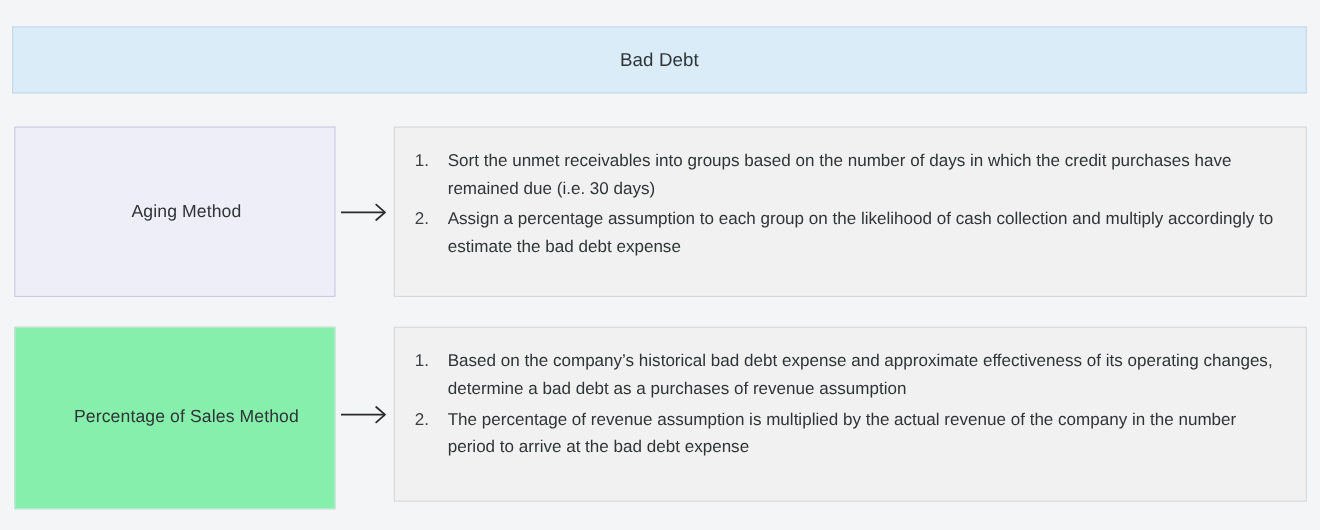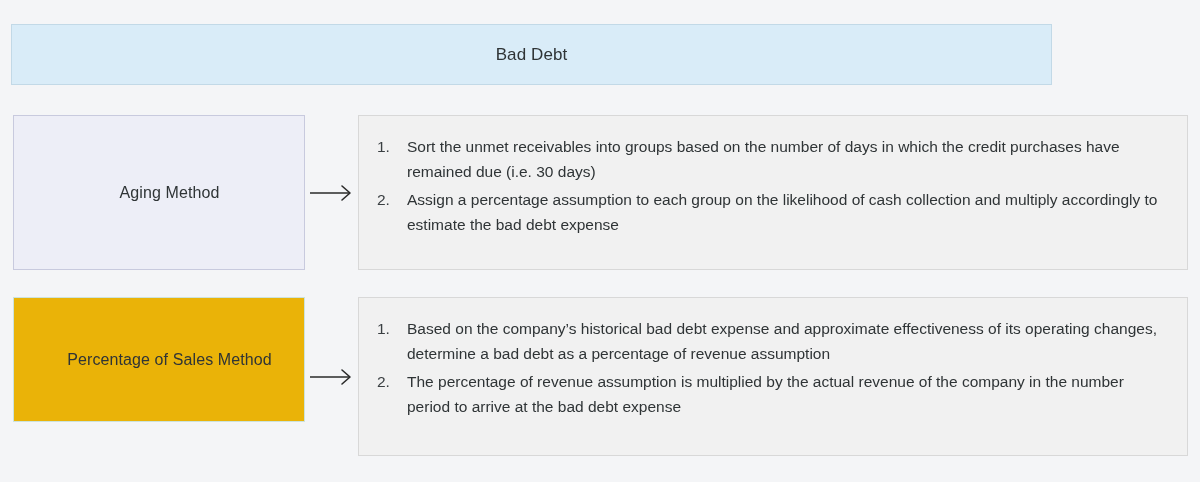--- a/index.html
+++ b/index.html
@@ -18,21 +18,21 @@
     position: relative;
     width: 1200px;
     height: 482px;
   }
 
   
   .header-box {
     position: absolute;
     left: 11px;
     top: 24px;
-    width: 1041px;
+    width: 1177px;
     height: 61px;
     background: #d9ecf8;
     border: 1px solid #c2d9e7;
     box-sizing: border-box;
     display: flex;
     align-items: center;
     justify-content: center;
   }
   .header-title {
     font-size: 17px;
@@ -62,22 +62,22 @@
     padding-left: 21px;
   }
   .row-1 .method-box {
     top: 0;
     height: 155px;
     background: #edeef7;
     border: 1px solid #c8cade;
   }
   .row-2 .method-box {
     top: 0;
-    height: 125px;
-    background: #eab308;
+    height: 166px;
+    background: #86efac;
     border: 1px solid #cce3dd;
     align-items: center;
   }
   .method-label {
     font-size: 16px;
     color: #2f3436;
     letter-spacing: 0.1px;
   }
 
   
@@ -175,21 +175,21 @@
       <svg width="46" height="18" viewBox="0 0 46 18" aria-hidden="true">
         <line x1="1" y1="9" x2="40" y2="9" stroke="#2a2a2a" stroke-width="1.6"></line>
         <polyline points="33,2 41,9 33,16" fill="none" stroke="#2a2a2a" stroke-width="1.6" stroke-linecap="round" stroke-linejoin="round"></polyline>
       </svg>
     </div>
 
     <div class="desc-box">
       <ul class="desc-list">
         <li class="desc-item">
           <span class="desc-marker">1.</span>
-          <span class="desc-text">Based on the company’s historical bad debt expense and approximate effectiveness of its operating changes, determine a bad debt as a percentage of revenue assumption</span>
+          <span class="desc-text">Based on the company’s historical bad debt expense and approximate effectiveness of its operating changes, determine a bad debt as a purchases of revenue assumption</span>
         </li>
         <li class="desc-item">
           <span class="desc-marker">2.</span>
           <span class="desc-text">The percentage of revenue assumption is multiplied by the actual revenue of the company in the number period to arrive at the bad debt expense</span>
         </li>
       </ul>
     </div>
   </div>
 
 </div>

